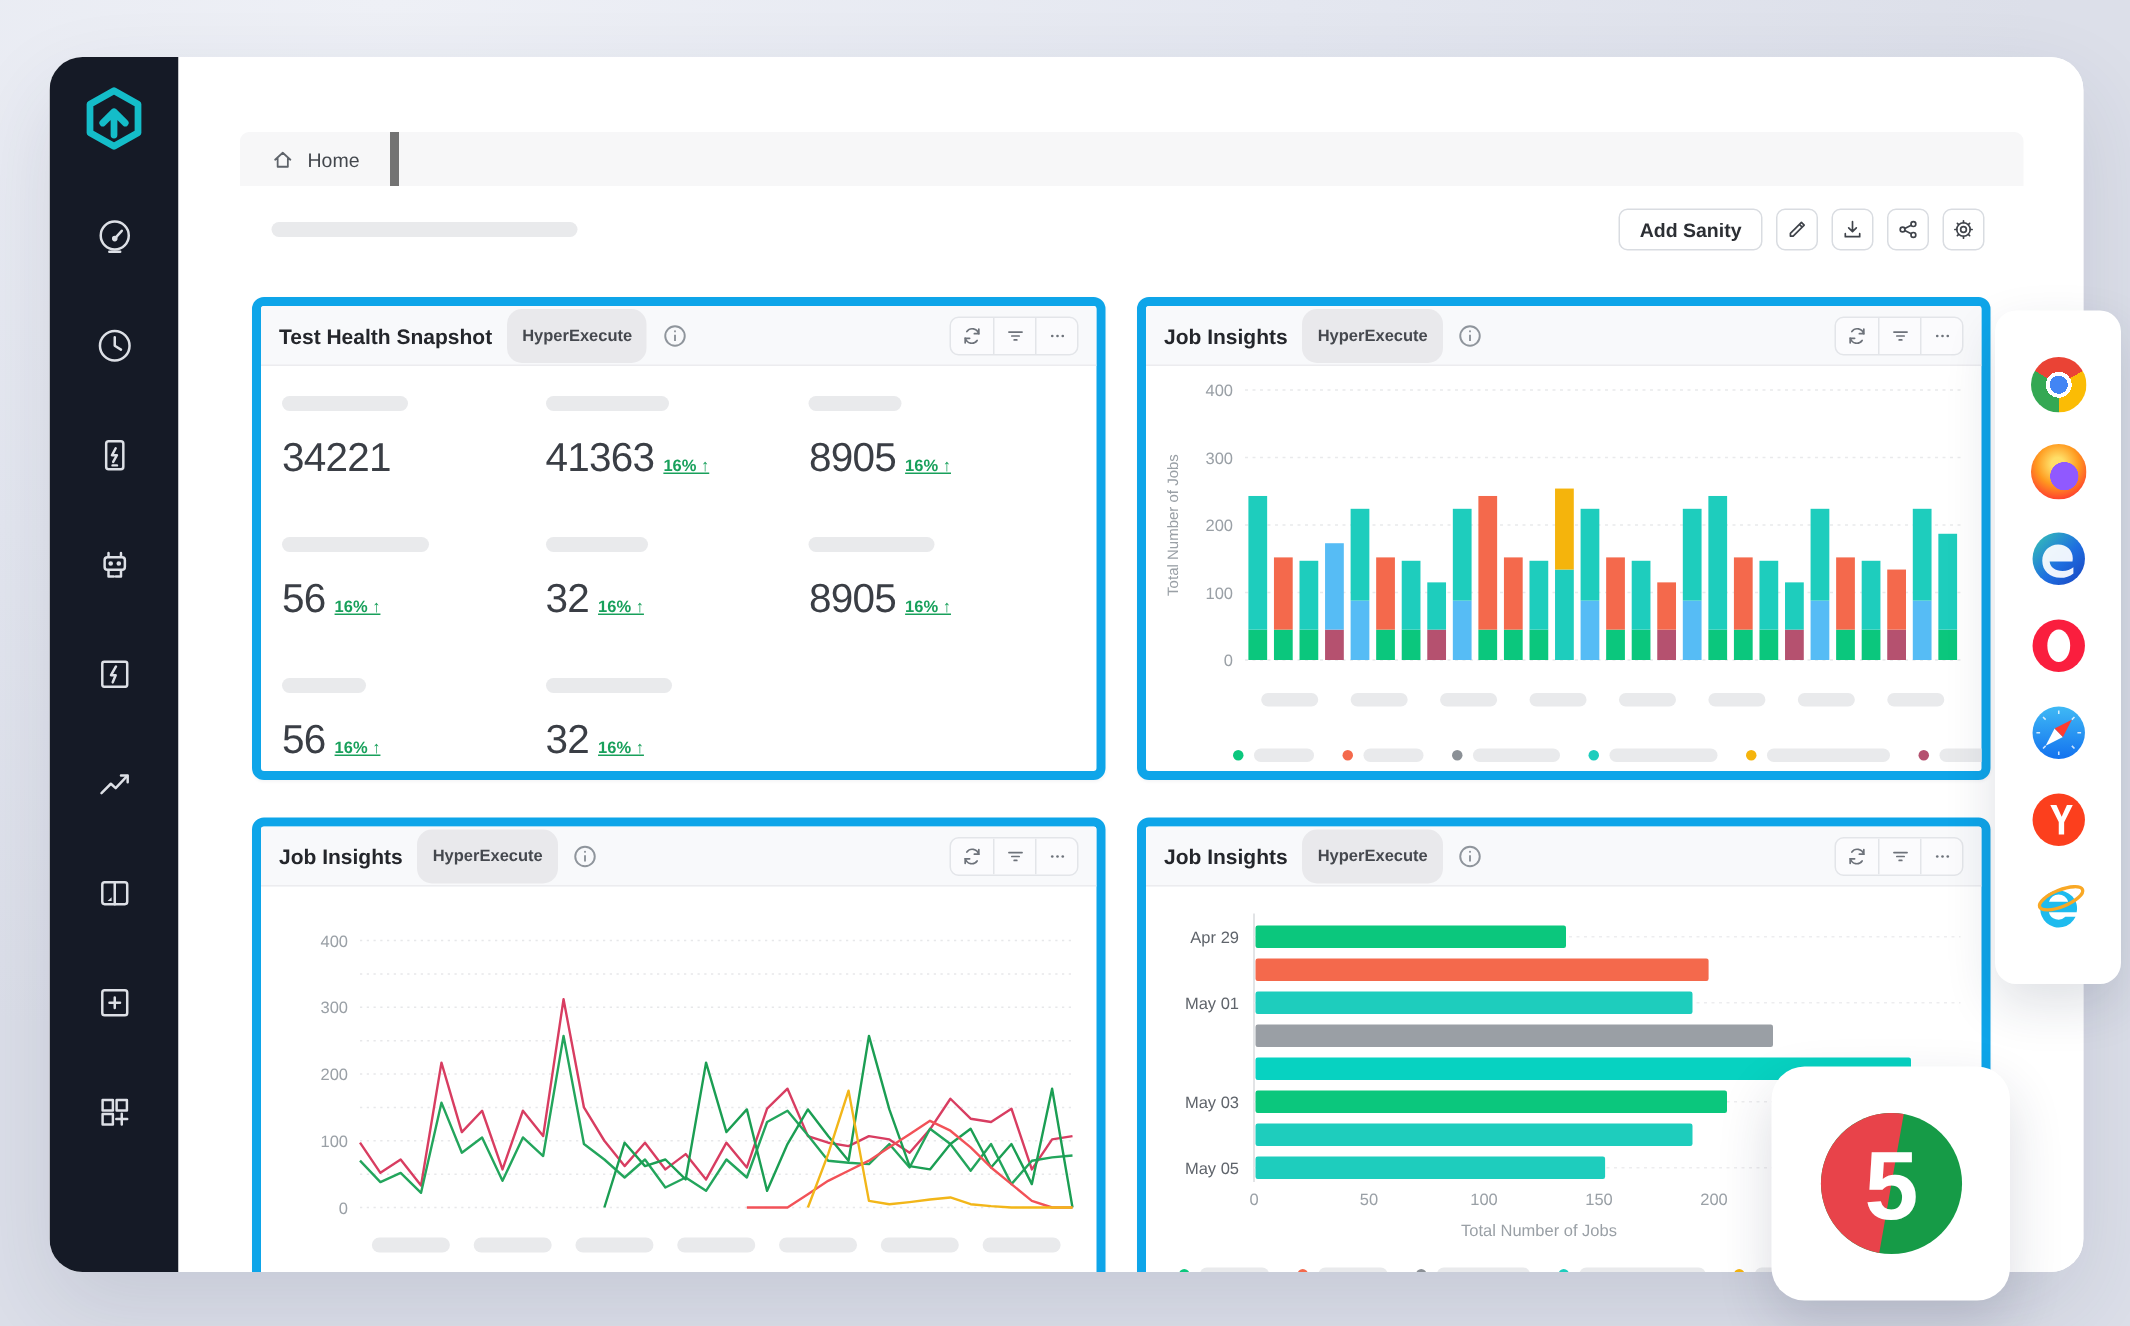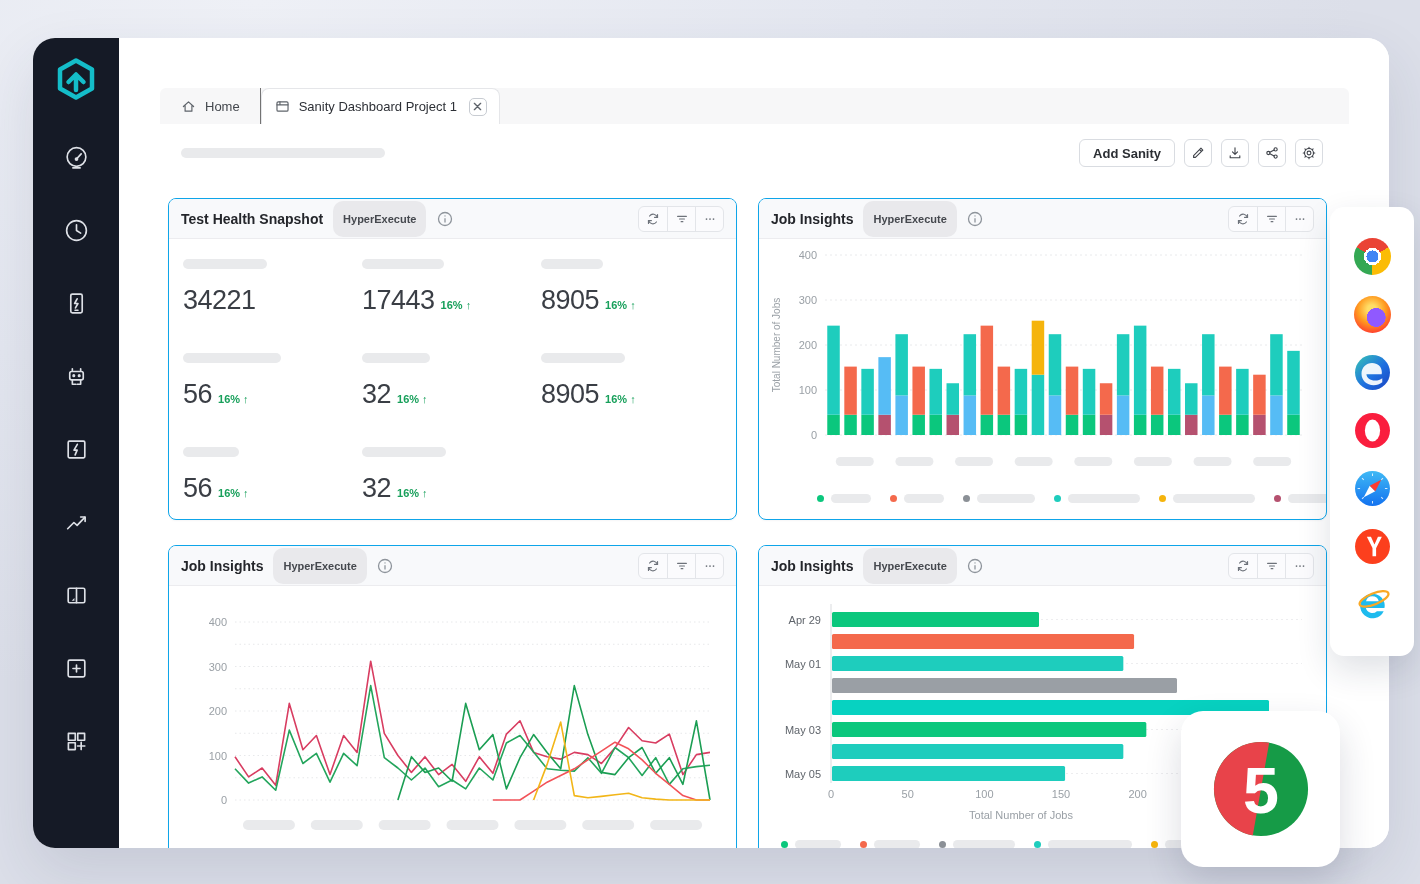--- a/index.html
+++ b/index.html
@@ -26,21 +26,21 @@
   .snav svg{ stroke:#dde0e6; fill:none; stroke-width:1.6; stroke-linecap:round; stroke-linejoin:round; }
 
   .content{ flex:1; position:relative; background:#fff; }
 
   
   .tabstrip{
     position:absolute; left:41px; right:40px; top:50px; height:36px;
     background:#f7f7f8; border-radius:6px 6px 0 0; display:flex; align-items:stretch;
   }
   .tab{ display:flex; align-items:center; gap:8px; font-size:13px; color:#43474d; padding:0 20px; }
-  .tab-home{ border-right:1px solid #737373; }
+  .tab-home{ border-right:6px solid #737373; }
   .tab-active{
     background:#fff; border:1px solid #e5e6e9; border-bottom:none; border-radius:8px 8px 0 0;
     padding:0 12px; color:#2d3036; font-weight:400;
   }
   .tab svg{ stroke:#5f646b; fill:none; stroke-width:1.4; stroke-linecap:round; stroke-linejoin:round; }
   .tab-close{
     width:18px; height:18px; border:1px solid #c8ccd2; border-radius:5px; display:grid; place-items:center;
     margin-left:4px; background:#fff; cursor:pointer;
   }
   .tab-close svg{ stroke:#5f646b; stroke-width:1.5; }
@@ -52,21 +52,21 @@
   .add-widget{
     height:28px; padding:0 13px; border:1px solid #d9dce1; border-radius:6px; background:#fff;
     font-size:13px; font-weight:700; color:#2c2f34; display:flex; align-items:center; cursor:pointer;
     font-family:"Liberation Sans", sans-serif;
   }
   .tbtn{ width:28px; height:28px; border:1px solid #d9dce1; border-radius:6px; background:#fff; display:grid; place-items:center; cursor:pointer; }
   .tbtn svg{ stroke:#3f434a; fill:none; stroke-width:1.4; stroke-linecap:round; stroke-linejoin:round; }
 
   
   .widget{
-    position:absolute; width:569px; background:#fff; border:1px solid #0ea5e9; border-radius:8px;
+    position:absolute; width:569px; background:#fff; border:6px solid #0ea5e9; border-radius:8px;
     overflow:hidden; box-shadow:0 1px 2px rgba(16,24,40,.04);
   }
   .w1{ left:49px; top:160px; height:322px; }
   .w2{ left:639px; top:160px; height:322px; }
   .w3{ left:49px; top:507px; height:330px; }
   .w4{ left:639px; top:507px; height:330px; }
   .whead{
     height:40px; background:#f8f9fb; border-bottom:1px solid #ececef;
     display:flex; align-items:center; gap:10px; padding:0 12px;
   }
@@ -79,21 +79,21 @@
   .wbtn{ width:28px; height:24px; display:grid; place-items:center; border-left:1px solid #e3e5e9; cursor:pointer; }
   .wbtn:first-child{ border-left:none; }
   .wbtn svg{ stroke:#6d727a; fill:none; stroke-width:1.3; stroke-linecap:round; }
 
   
   .stat-grid{ display:grid; grid-template-columns:repeat(3,1fr); padding:20px 16px 0 14px; row-gap:37px; }
   .stat .sk{ height:10px; border-radius:5px; background:#e9eaec; margin-bottom:16px; }
   .stat-row{ display:flex; align-items:baseline; }
   .stat-num{ font-size:27px; font-weight:400; color:#3a3e45; letter-spacing:-.5px;text-align:center; }
   .stat-delta{ font-size:11px; font-weight:700; margin-left:6px; }
-  .stat-delta.up{ color:#18a05b; }
+  .stat-delta.up{ color:#18a05b;text-decoration:underline; }
   .stat-delta.down{ color:#e5484d; }
 
   .wbody{ padding:4px 10px 0 10px; }
   svg{ display:block; }
   svg text{ font-family:"Liberation Sans", sans-serif; }
 
   .legend{ display:flex; align-items:center; gap:19px; margin-top:9px; }
   .lg-top{ padding-left:48px; }
   .lg-hb{ padding-left:12px; margin-top:12px; }
   .lg-item{ display:flex; align-items:center; gap:7px; cursor:pointer; }
@@ -206,32 +206,20 @@
     </aside>
 
     <main class="content">
 
       <div class="tabstrip">
         <div class="tab tab-home">
           <svg width="17" height="17" viewBox="0 0 20 20">
               <path d="M4 10 L10 4.5 L16 10 M6 8.8 V15.5 H14 V8.8"></path>
             </svg>
           <span>Home</span>
-        </div>
-        <div class="tab tab-active">
-          <svg width="17" height="17" viewBox="0 0 20 20">
-              <rect x="3.5" y="4.5" width="13" height="11" rx="1.5"></rect>
-              <path d="M3.5 8 H16.5 M7 4.5 V8"></path>
-            </svg>
-          <span>Sanity Dashboard Project 1</span>
-          <span class="tab-close">
-            <svg width="9" height="9" viewBox="0 0 10 10">
-                <path d="M1.5 1.5 L8.5 8.5 M8.5 1.5 L1.5 8.5"></path>
-              </svg>
-          </span>
         </div>
       </div>
 
       <div class="toolbar-row">
         <div class="skeleton-title"></div>
         <div class="toolbar-actions">
           <button class="add-widget">Add Sanity</button>
           <span class="tbtn">
             <svg width="16" height="16" viewBox="0 0 20 20">
                 <path d="M4.5 15.5 H6.8 L16 6.3 L13.7 4 L4.5 13.2 Z M12 5.7 L14.3 8"></path>
@@ -296,21 +284,21 @@
         <div class="stat-grid" id="stat-grid">
             <div class="stat">
               <div class="sk" style="width: 84px;"></div>
               <div class="stat-row">
                 <span class="stat-num">34221</span>
               </div>
             </div>
             <div class="stat">
               <div class="sk" style="width: 82px;"></div>
               <div class="stat-row">
-                <span class="stat-num">17443</span>
+                <span class="stat-num">41363</span>
                 <span class="stat-delta up">16% ↑</span>
               </div>
             </div>
             <div class="stat">
               <div class="sk" style="width: 62px;"></div>
               <div class="stat-row">
                 <span class="stat-num">8905</span>
                 <span class="stat-delta up">16% ↑</span>
               </div>
             </div>

